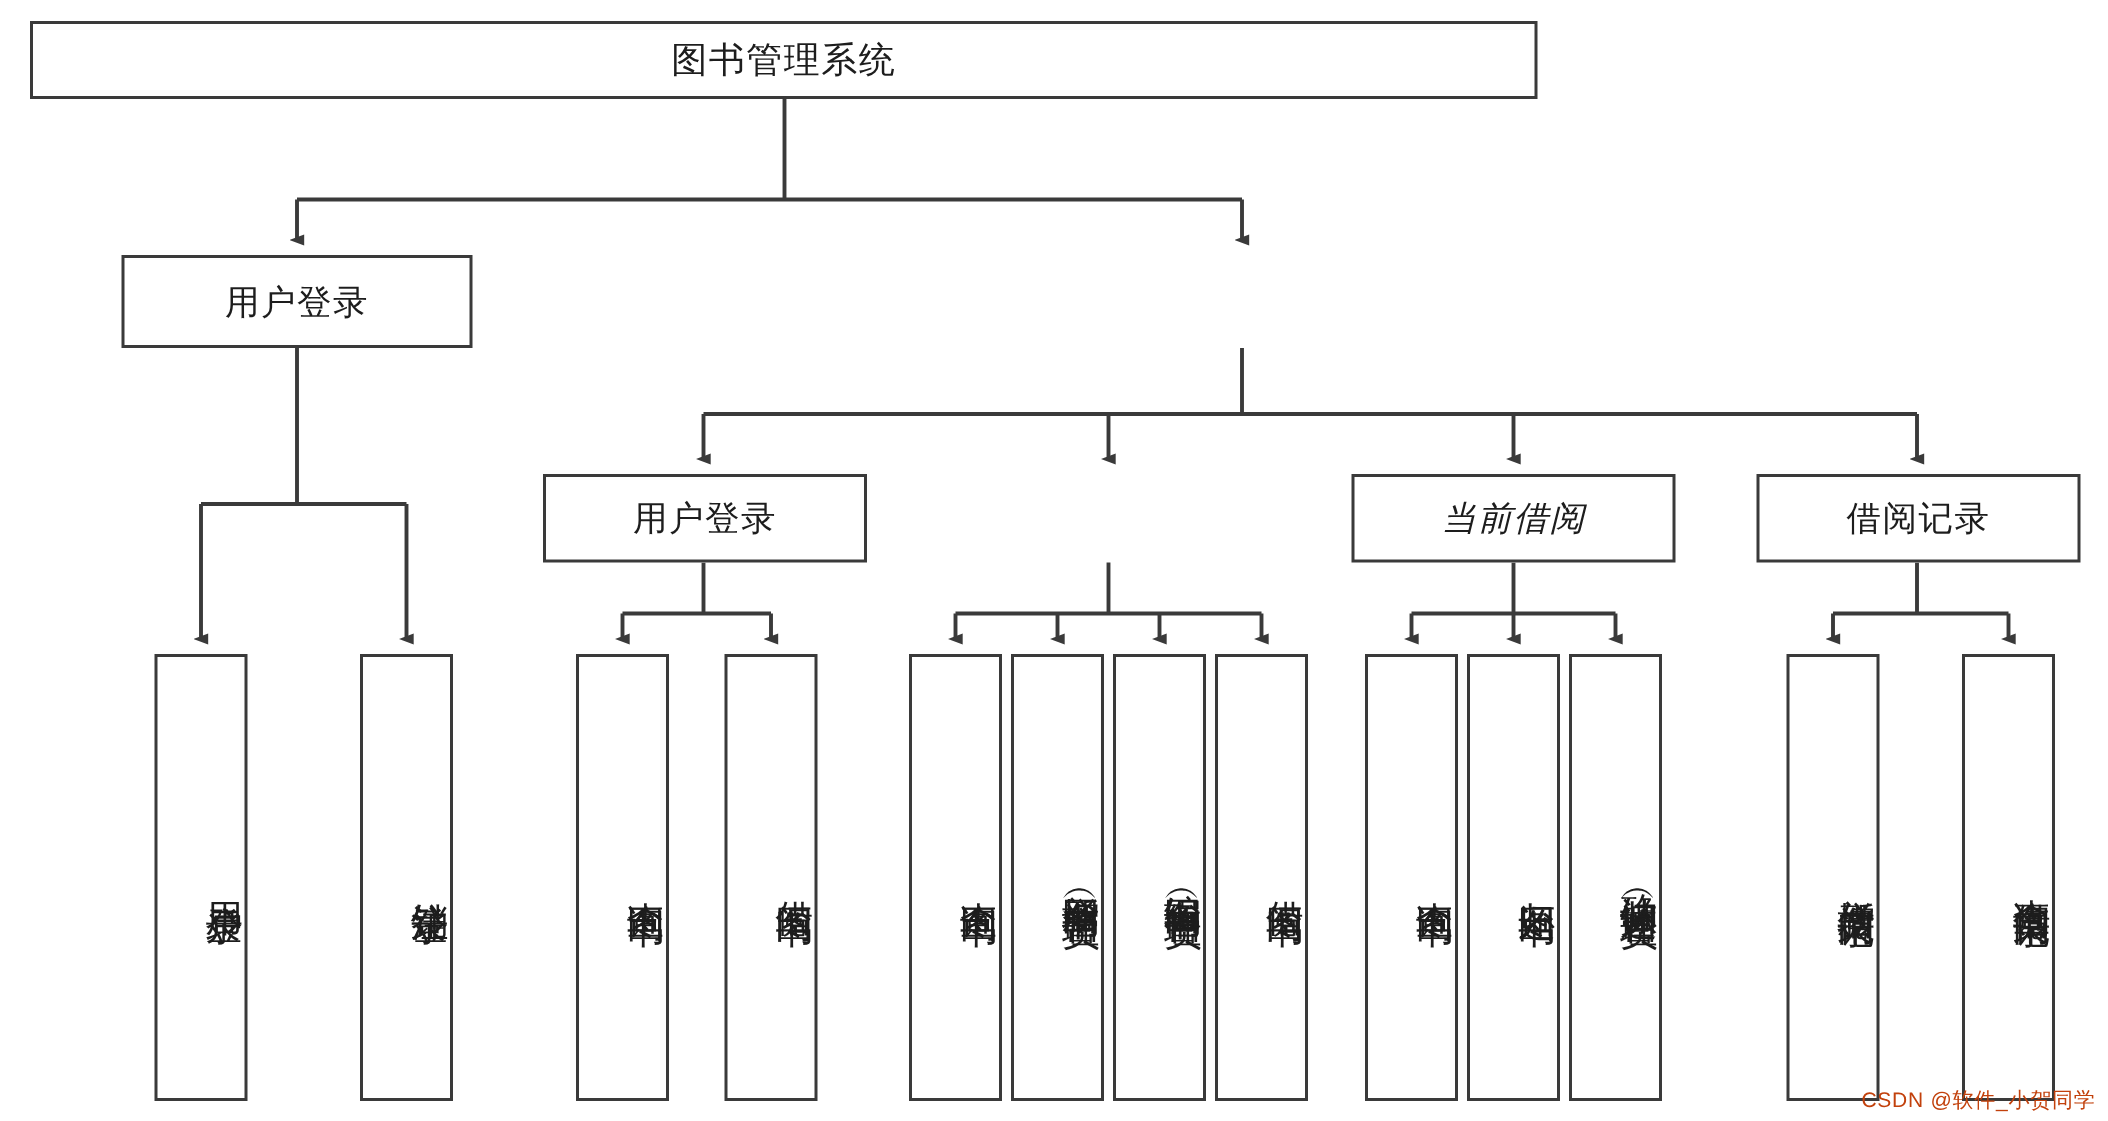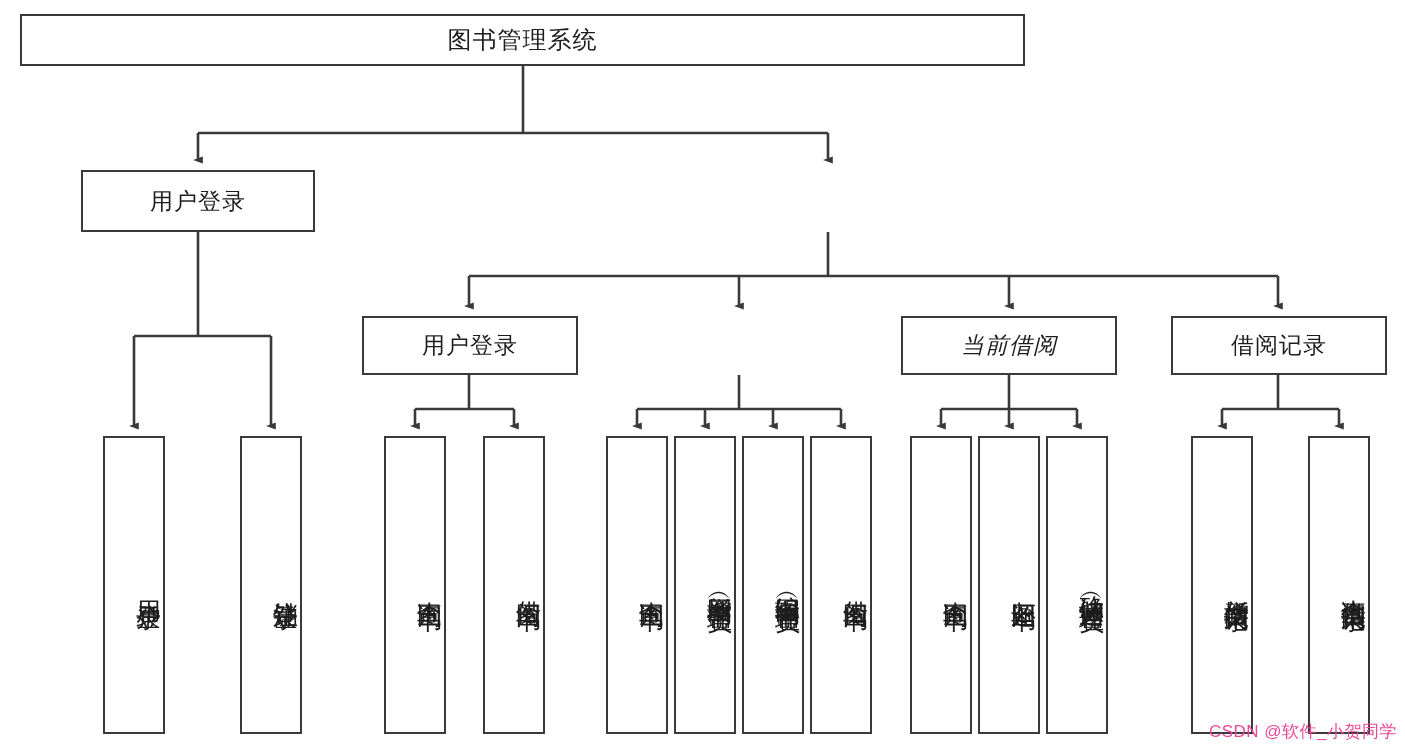--- a/index.html
+++ b/index.html
@@ -36,22 +36,22 @@
     padding-top:14px;
     padding-bottom:14px;
     align-items:flex-start;
     justify-content:center;
   }
   .node.vert span{display:block;white-space:pre-wrap;}
 
   #watermark{
     position:absolute;
     right:8px;bottom:4px;
-    font-size:17px;
-    color:#ec4899;
+    font-size:14px;
+    color:#c2410c;
     letter-spacing:0.5px;
     white-space:nowrap;
     pointer-events:none;
   }
 </style>
 </head>
 <body>
 
 <div id="stage">
 

